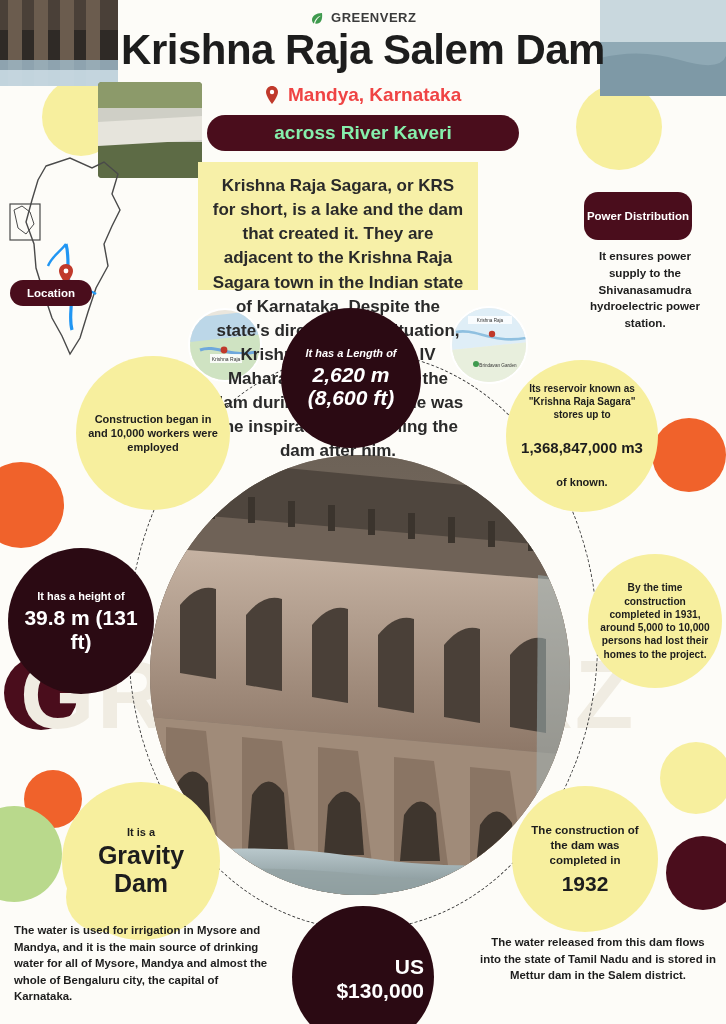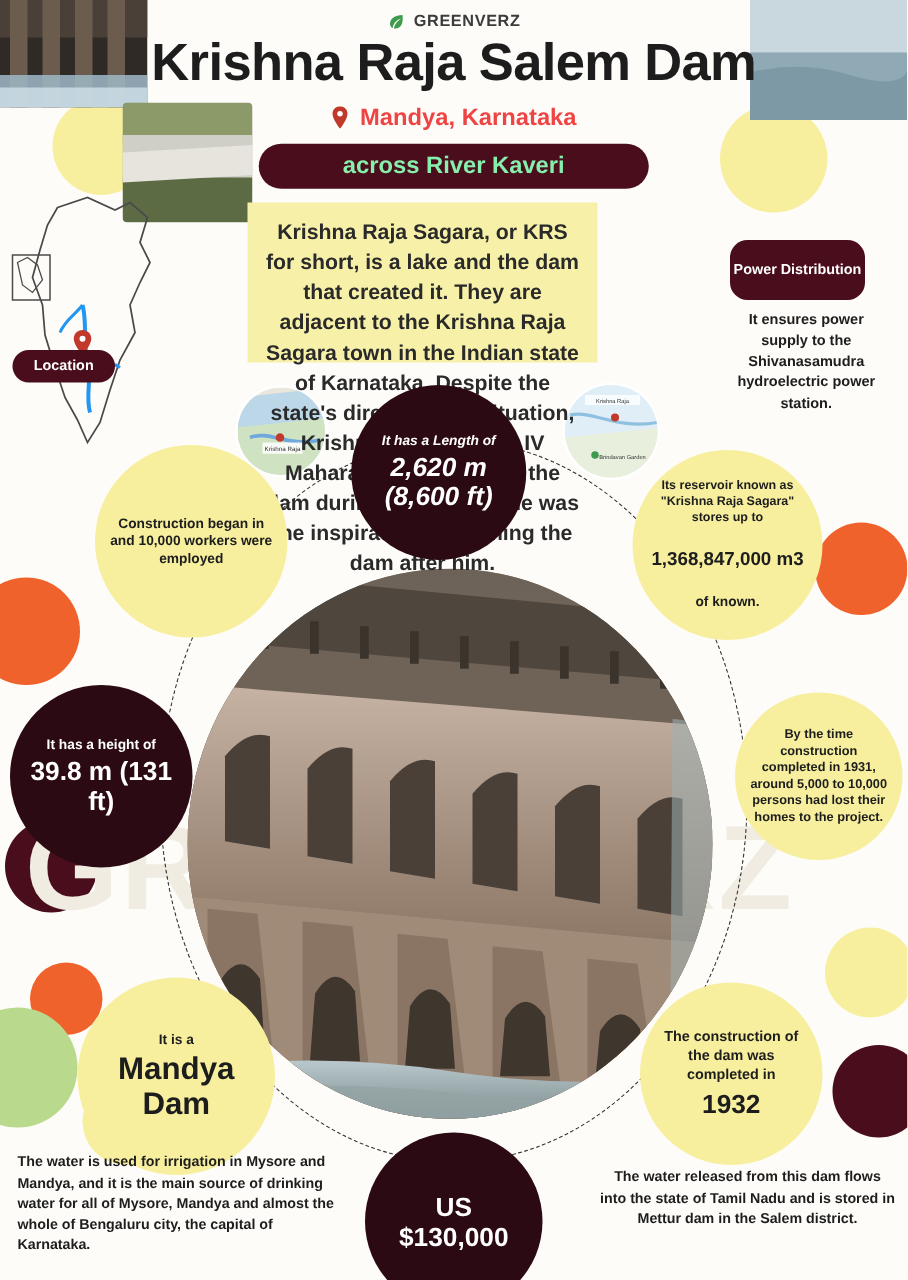--- a/index.html
+++ b/index.html
@@ -368,28 +368,28 @@
     <span class="sm">It has a height of</span>
     <span class="lg" style="margin-top:3px;">39.8 m (131 ft)</span>
   </div>
 
   <div class="bubble b-yellow" style="left:588px; top:554px; width:134px; height:134px;">
     <span class="sm" style="font-size:10.2px;">By the time construction completed in 1931, around 5,000 to 10,000 persons had lost their homes to the project.</span>
   </div>
 
   <div class="bubble b-yellow" style="left:62px; top:782px; width:158px; height:158px;">
     <span class="sm">It is a</span>
-    <span class="lg" style="margin-top:2px; font-size:25px;">Mandya Dam</span>
+    <span class="lg" style="margin-top:2px; font-size:25px;">Gravity Dam</span>
   </div>
 
   <div class="bubble b-yellow" style="left:512px; top:786px; width:146px; height:146px;">
     <span class="sm" style="font-size:11.5px;">The construction of the dam was completed in</span>
     <span class="lg" style="margin-top:4px;">1932</span>
   </div>
 
   <div class="bubble b-dark" style="left:292px; top:906px; width:142px; height:142px;">
-    <span class="lg" style="margin-top:3px;">US $130,000</span>
+    <span class="lg" style="margin-top:3px;text-align:right;">US $130,000</span>
   </div>
 
   <div class="bottom-text" style="left:14px; top:922px; width:258px;">The water is used for irrigation in Mysore and Mandya, and it is the main source of drinking water for all of Mysore, Mandya and almost the whole of Bengaluru city, the capital of Karnataka.</div>
   <div class="bottom-text" style="left:480px; top:934px; width:236px; text-align:center;">The water released from this dam flows into the state of Tamil Nadu and is stored in Mettur dam in the Salem district.</div>
 
 </div>
 
 </body></html>

